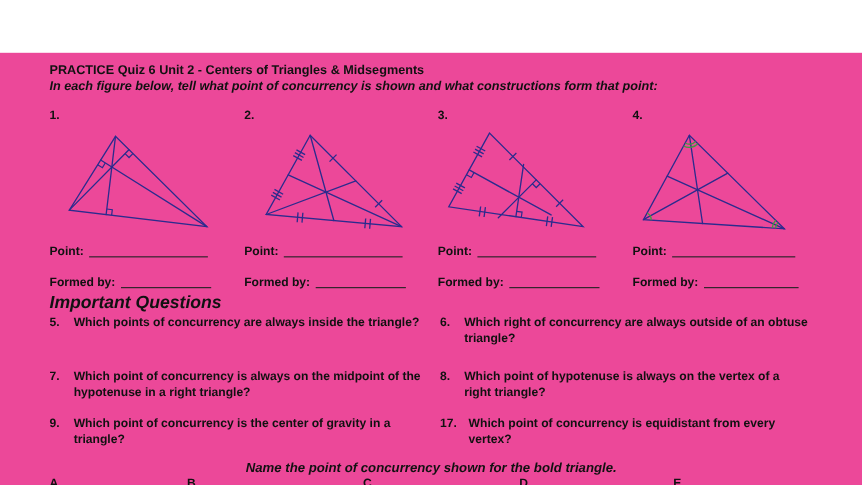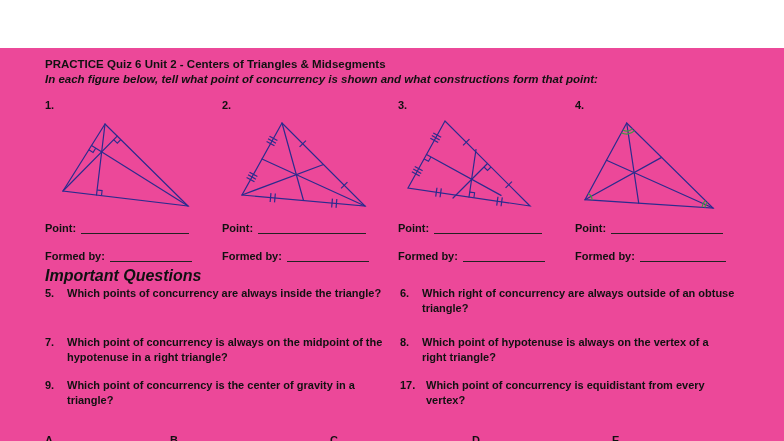--- a/index.html
+++ b/index.html
@@ -161,20 +161,21 @@
   </div>
   <div class="abs q" style="left:45px; top:330px; width:352px;">
     <span class="num">9.</span>
     <span>Which point of concurrency is the center of gravity in a triangle?</span>
   </div>
   <div class="abs q q10" style="left:400px; top:330px; width:335px;">
     <span class="num">17.</span>
     <span>Which point of concurrency is equidistant from every vertex?</span>
   </div>
 
+  <div class="abs center-instr" style="left:0px; top:370px;">Name the point of concurrency shown for the bold triangle.</div>
 
   <div class="abs letter" style="left:45px;  top:386px;">A.</div>
   <div class="abs letter" style="left:170px; top:386px;">B.</div>
   <div class="abs letter" style="left:330px; top:386px;">C.</div>
   <div class="abs letter" style="left:472px; top:386px;">D.</div>
   <div class="abs letter" style="left:612px; top:386px;">E.</div>
 
   <svg class="fig" style="left:0px; top:385px;" width="784" height="56" viewBox="0 0 784 56">
 
     <g>

